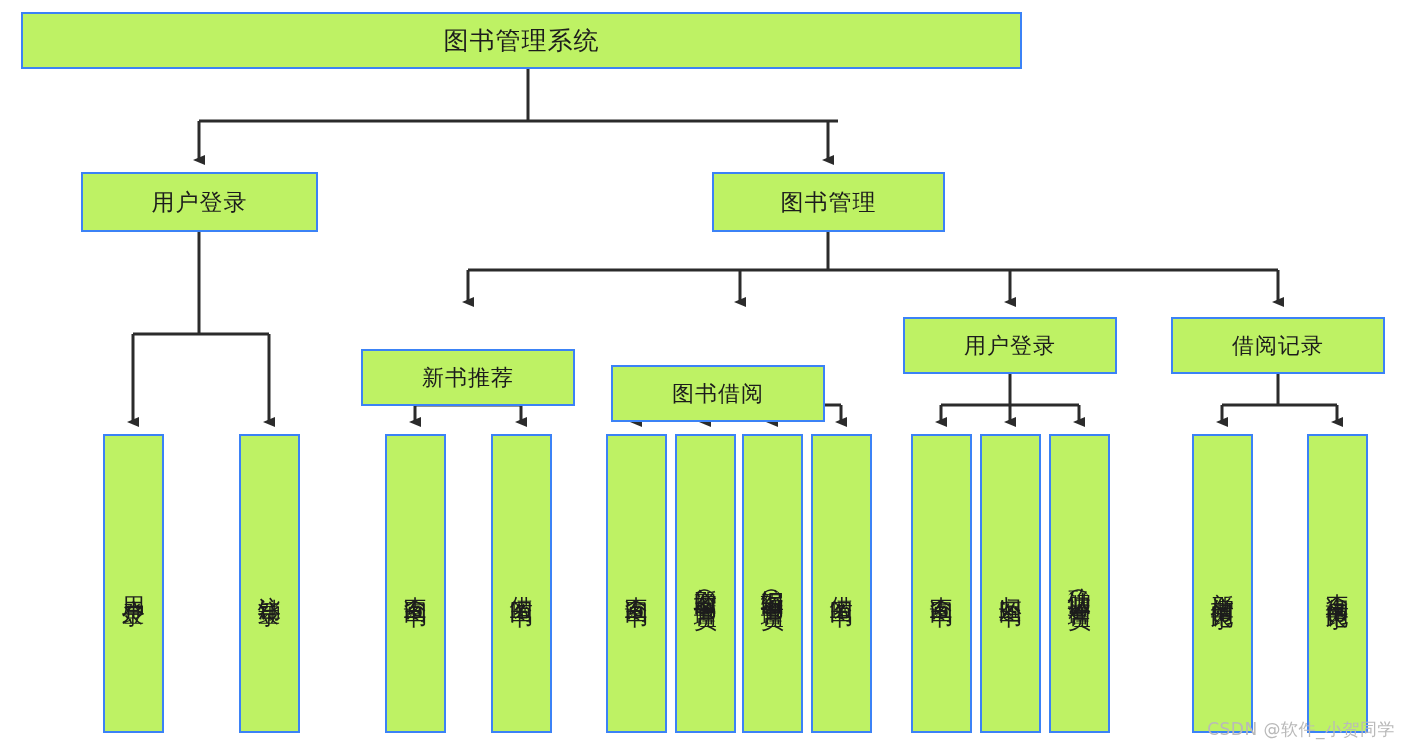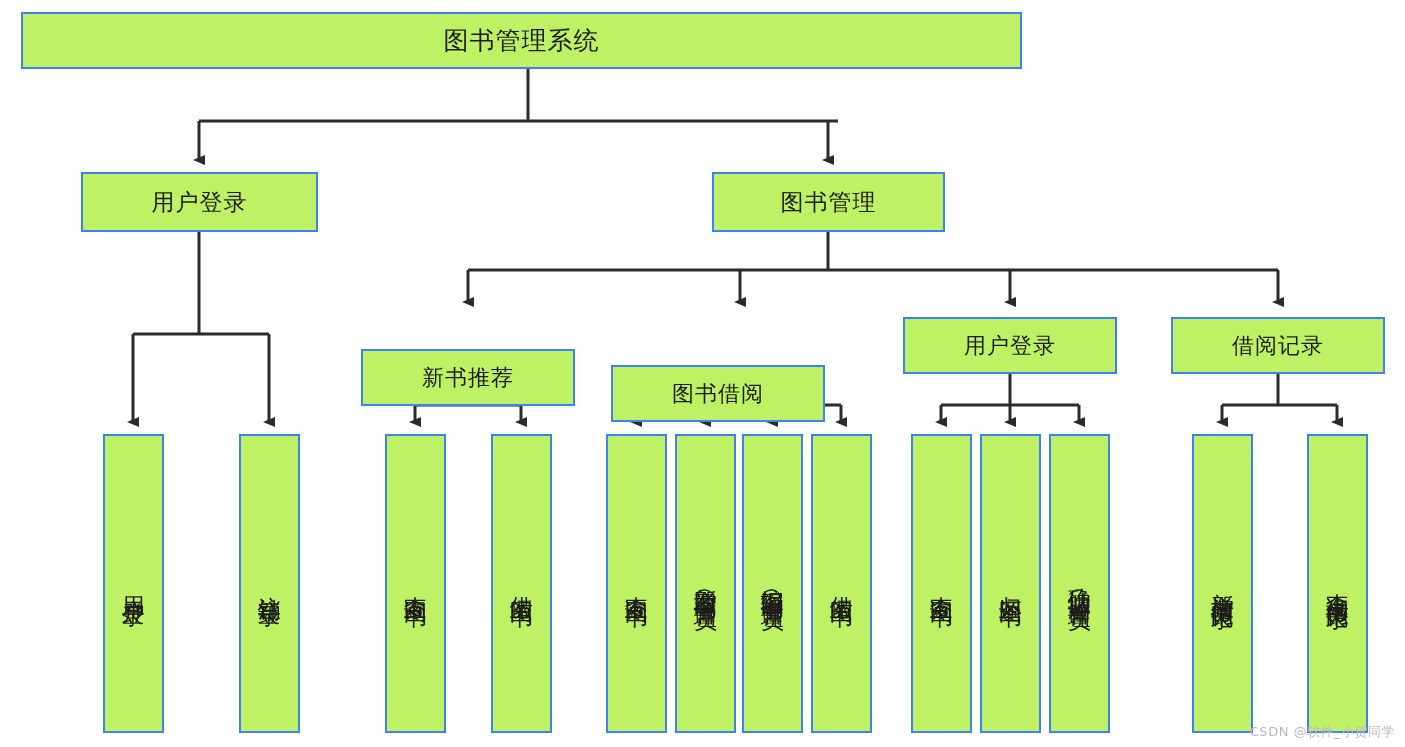--- a/index.html
+++ b/index.html
@@ -62,21 +62,21 @@
     text-align: center;
   }
   .htext {
     white-space: nowrap;
     letter-spacing: 1px;
   }
   #watermark {
     position: absolute;
     right: 10px;
     bottom: 6px;
-    font-size: 13px;
+    font-size: 17px;
     color: #b9b9b9;
     letter-spacing: 0.5px;
     white-space: nowrap;
     z-index: 5;
   }
 </style>
 </head>
 <body>
 
 <div id="canvas">

